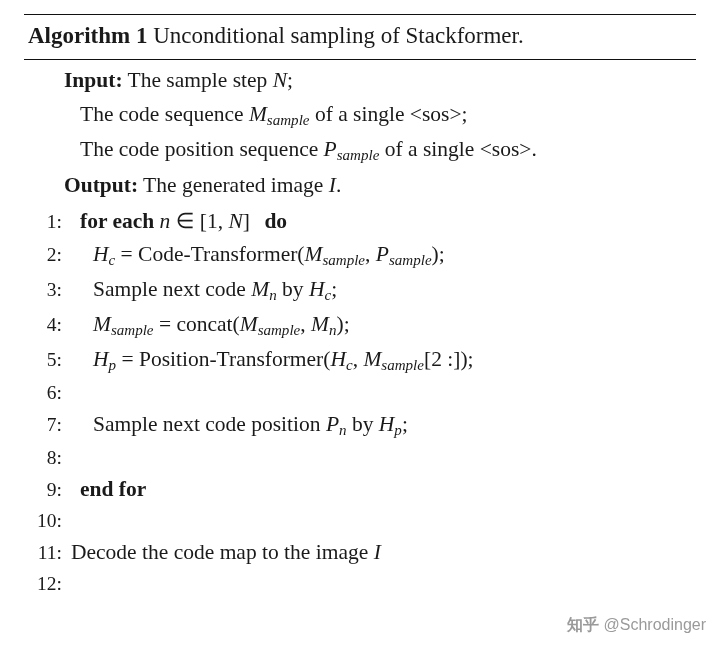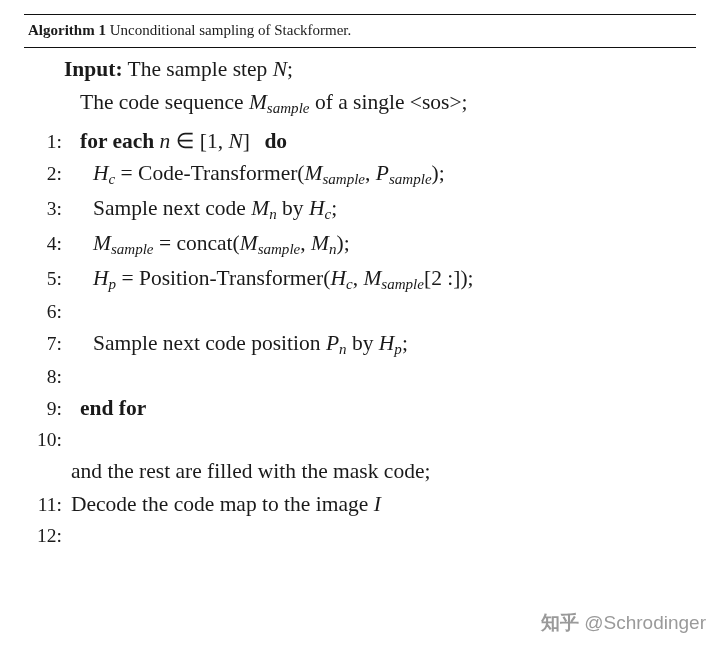--- a/index.html
+++ b/index.html
@@ -26,21 +26,21 @@
   .rule {
     border: 0;
     border-top: 1.6px solid #111;
     margin: 0;
   }
   .rule.thin {
     border-top-width: 1.2px;
   }
   .title-row {
     padding: 5px 4px 6px 4px;
-    font-size: 15px;
+    font-size: 23px;
     white-space: nowrap;
   }
   .title-row .bold {
     font-weight: bold;
   }
   .io-block {
     padding: 4px 4px 2px 4px;
   }
   .io-line {
     display: block;
@@ -94,21 +94,21 @@
   }
   .cal {
     font-family: "Liberation Serif", serif;
     font-style: italic;
   }
   .watermark {
     position: absolute;
     right: 14px;
     bottom: 10px;
     font-family: "Liberation Sans", sans-serif;
-    font-size: 19px;
+    font-size: 16px;
     color: #9a9a9a;
     white-space: nowrap;
   }
   .wm-logo {
     font-weight: bold;
     color: #9a9a9a;
   }
 </style>
 </head>
 <body>
@@ -128,21 +128,28 @@
 
     <div class="io-line">
       <span class="kw">Input:</span>
       <span>The sample step </span><i class="mi">N</i><span>;</span>
     </div>
 
     <div class="io-line indent-io">
       <span>The code sequence </span><i class="mi">M</i><sub>sample</sub><span> of a single &lt;sos&gt;;</span>
     </div>
 
-
+    <div class="io-line indent-io">
+      <span>The code position sequence </span><i class="mi">P</i><sub>sample</sub><span> of a single &lt;sos&gt;.</span>
+    </div>
+
+    <div class="io-line">
+      <span class="kw">Output:</span>
+      <span>The generated image </span><i class="cal">I</i><span>.</span>
+    </div>
 
   </div>
 
   <div class="steps" id="steps-container">
       <div class="step">
         <span class="num">1:</span>
         <span class="body lvl0"><span class="b">for each </span><i class="mi">n</i><span> ∈ [1, </span><i class="mi">N</i><span>] </span><span class="b">do</span></span>
       </div>
       <div class="step">
         <span class="num">2:</span>
@@ -169,24 +176,20 @@
       </div>
       <div class="step">
         <span class="num">8:</span>
       </div>
       <div class="step">
         <span class="num">9:</span>
         <span class="body lvl0"><span class="b">end for</span></span>
       </div>
       <div class="step">
         <span class="num">10:</span>
-      </div>
-      <div class="contline">
-        <span class="num"></span>
-        <span class="body">and the rest are filled with the mask code;</span>
       </div>
       <div class="step">
         <span class="num">11:</span>
         <span class="body lvl0"><span>Decode the code map to the image </span><i class="cal">I</i></span>
       </div>
       <div class="step">
         <span class="num">12:</span>
       </div>
     </div>
 

